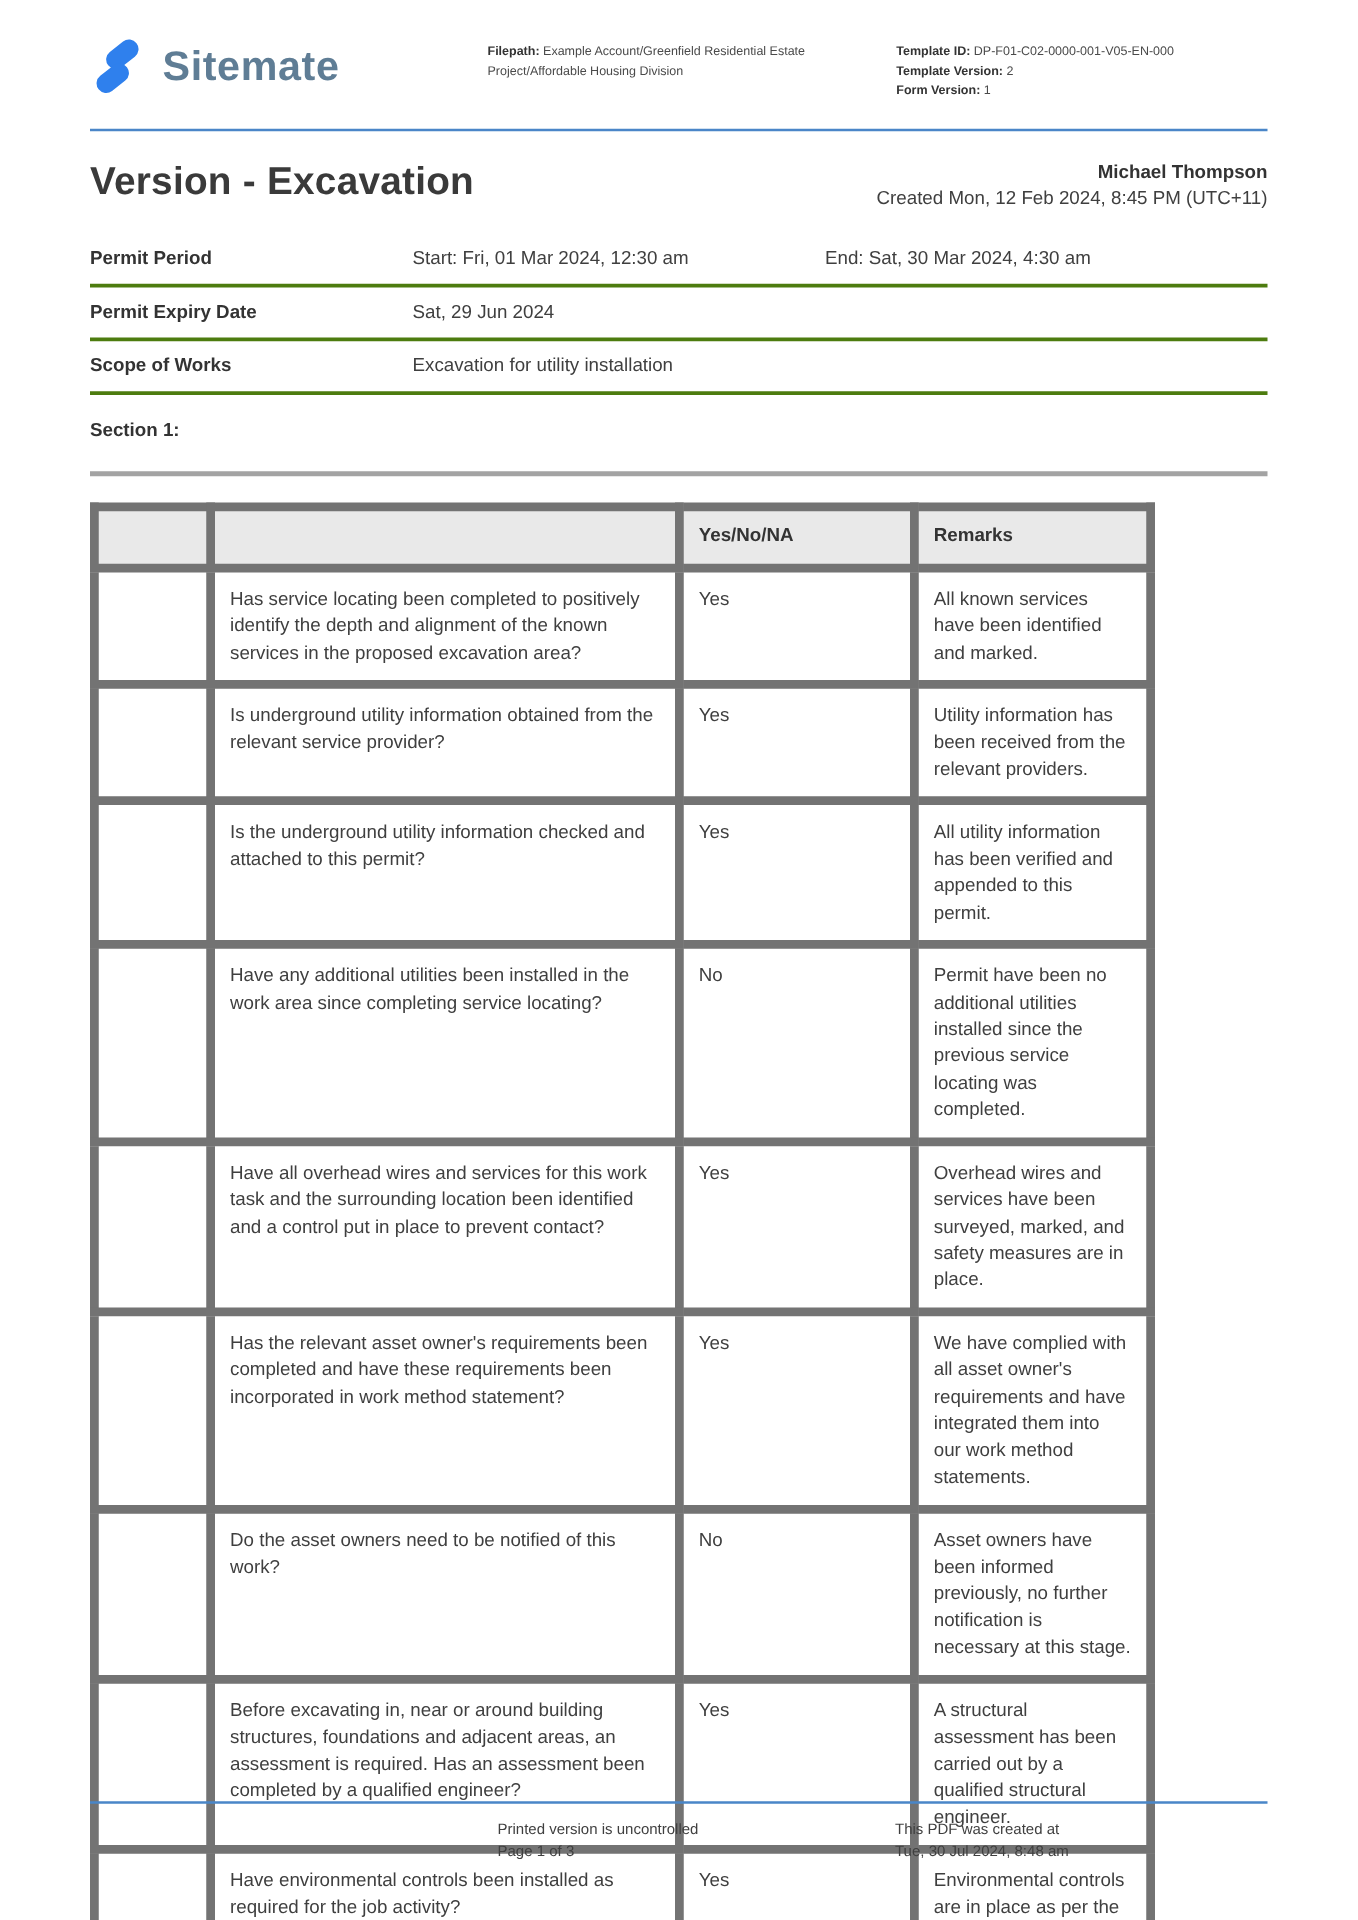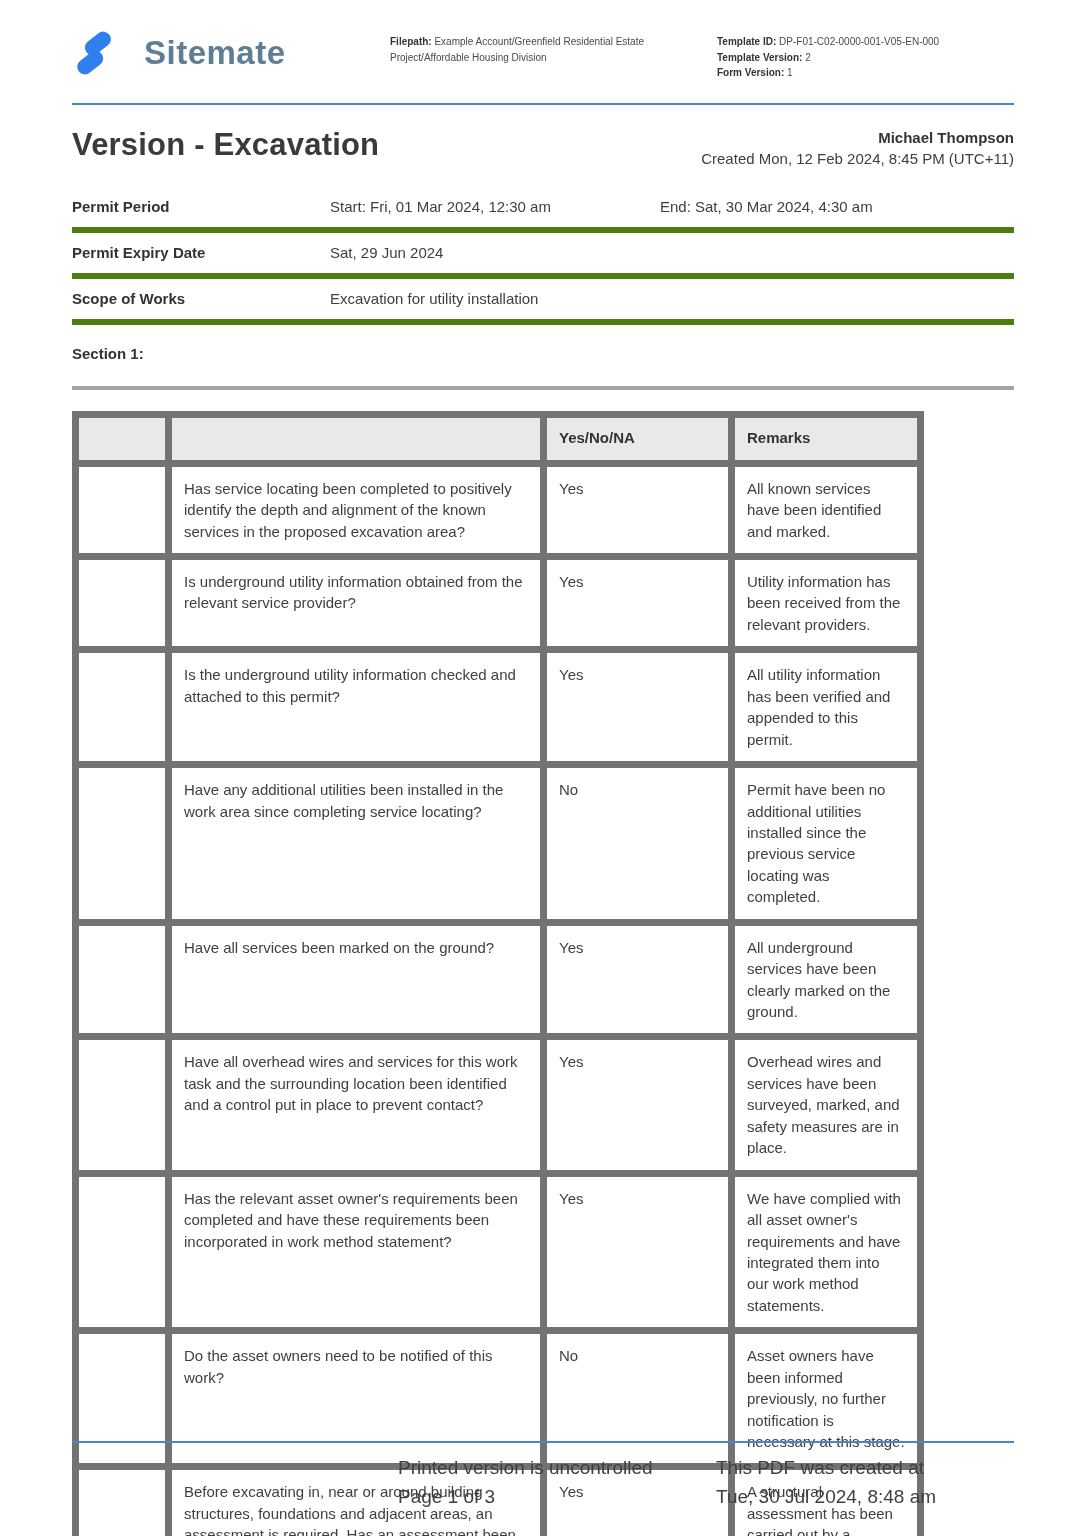--- a/index.html
+++ b/index.html
@@ -5,50 +5,50 @@
   * { margin:0; padding:0; box-sizing:border-box; }
   html,body { background:#ffffff; }
   .page {
     width:1086px; height:1536px; position:relative; background:#ffffff;
     font-family:"Liberation Sans", sans-serif; color:#3f3f3f; overflow:hidden;
   }
   .content { padding:0 72px; }
 
   
   .doc-header { display:grid; grid-template-columns:318px 327px 1fr; padding-top:30px; align-items:start; }
-  .logo { display:flex; align-items:center; gap:26px; }
+  .logo { display:flex; align-items:center; gap:12px; }
   .logo-text { font-size:33px; font-weight:bold; color:#5f7d95; letter-spacing:0.5px; }
   .hdr-small { font-size:10px; line-height:1.55; color:#4a4a4a; padding-top:4px; }
   .filepath { padding-right:42px; }
   .b { font-weight:bold; color:#333333; }
   .blue-rule { height:2px; background:#4a86c8; margin-top:22px; }
 
   
   .title-row { display:flex; justify-content:space-between; align-items:flex-start; margin-top:22px; }
   .title { font-size:31px; font-weight:bold; color:#3a3a3a; letter-spacing:0.2px; }
   .byline { text-align:right; font-size:15px; line-height:1.4; color:#3f3f3f; }
   .byline .name { font-weight:bold; color:#333333; }
 
   
   .permit-rows { margin-top:18px; }
-  .permit-row { display:grid; grid-template-columns:258px 330px 1fr; padding:11px 0 12px 0; border-bottom:6px solid #4d7c0f; font-size:15px; }
+  .permit-row { display:grid; grid-template-columns:258px 330px 1fr; padding:11px 0 12px 0; border-bottom:3px solid #4d7c0f; font-size:15px; }
   .permit-row .label { font-weight:bold; color:#333333; }
 
   
   .section-heading { margin-top:17px; font-size:15px; font-weight:bold; color:#333333; line-height:1.65; padding-bottom:20px; border-bottom:4px solid #a3a3a3; }
 
   
   .risk-table { border-collapse:collapse; margin-top:21px; width:845px; font-size:15px; table-layout:fixed; }
   .risk-table th, .risk-table td { border:7px solid #737373; vertical-align:top; text-align:left; padding:11px 12px; line-height:1.43; color:#3f3f3f; }
   .risk-table thead th { background:#e9e9e9; font-weight:bold; color:#333333; height:38px; padding-top:9px; }
   .col-idx { width:93px; } .col-q { width:375px; } .col-a { width:188px; } .col-r { width:189px; }
 
   
   .footer { position:absolute; left:72px; right:72px; top:1441px; border-top:2px solid #4a86c8; }
-  .footer-inner { display:flex; padding-top:11px; font-size:19px; line-height:1.5; color:#3f3f3f; }
+  .footer-inner { display:flex; padding-top:11px; font-size:12px; line-height:1.5; color:#3f3f3f; }
   .f-block1 { margin-left:326px; width:318px; }
 </style>
 </head>
 <body>
 
 <div class="page">
   <div class="content">
 
     <header class="doc-header">
       <div class="logo">
@@ -145,26 +145,20 @@
             <td>All utility information has been verified and appended to this permit.</td>
           </tr>
           <tr>
             <td></td>
             <td>Have any additional utilities been installed in the work area since completing service locating?</td>
             <td>No</td>
             <td>Permit have been no additional utilities installed since the previous service locating was completed.</td>
           </tr>
           <tr>
             <td></td>
-            <td>Have all services been marked on the ground?</td>
-            <td>Yes</td>
-            <td>All underground services have been clearly marked on the ground.</td>
-          </tr>
-          <tr>
-            <td></td>
             <td>Have all overhead wires and services for this work task and the surrounding location been identified and a control put in place to prevent contact?</td>
             <td>Yes</td>
             <td>Overhead wires and services have been surveyed, marked, and safety measures are in place.</td>
           </tr>
           <tr>
             <td></td>
             <td>Has the relevant asset owner's requirements been completed and have these requirements been incorporated in work method statement?</td>
             <td>Yes</td>
             <td>We have complied with all asset owner's requirements and have integrated them into our work method statements.</td>
           </tr>

